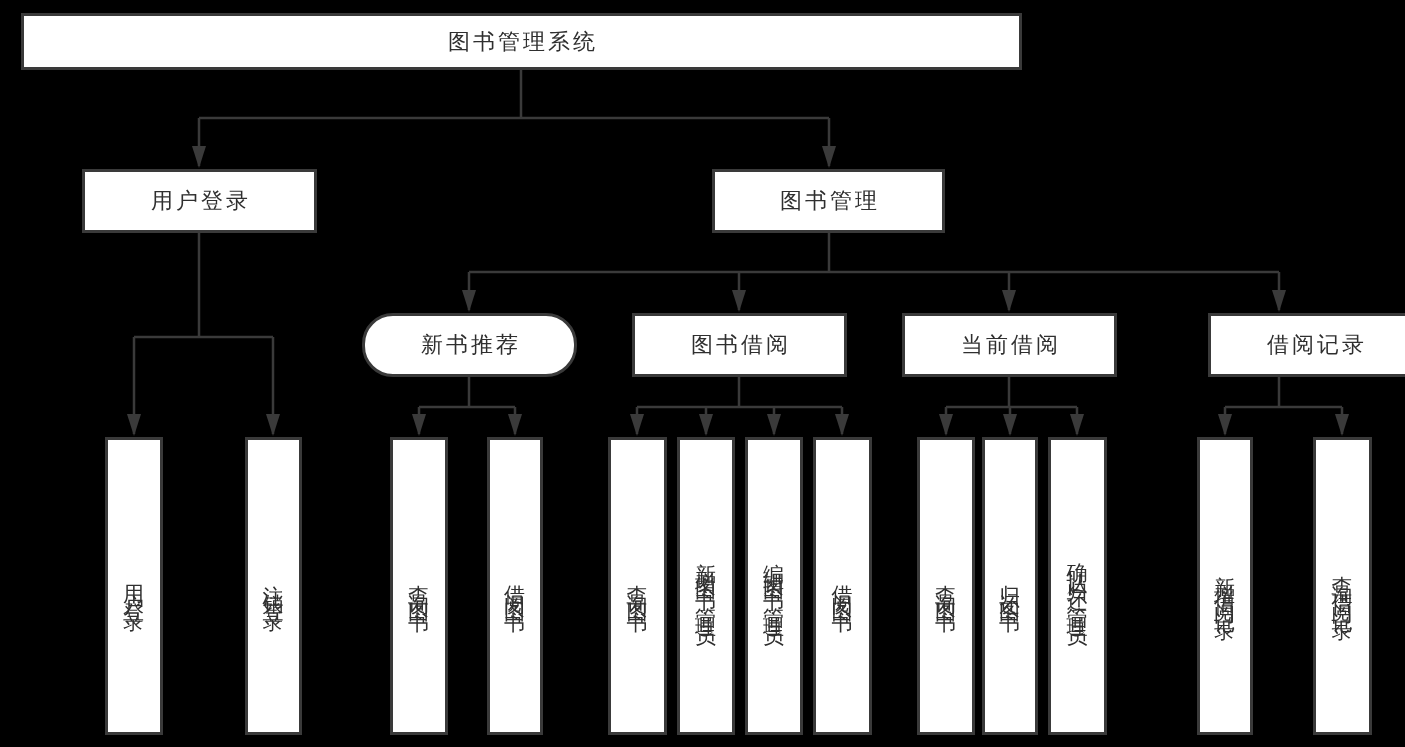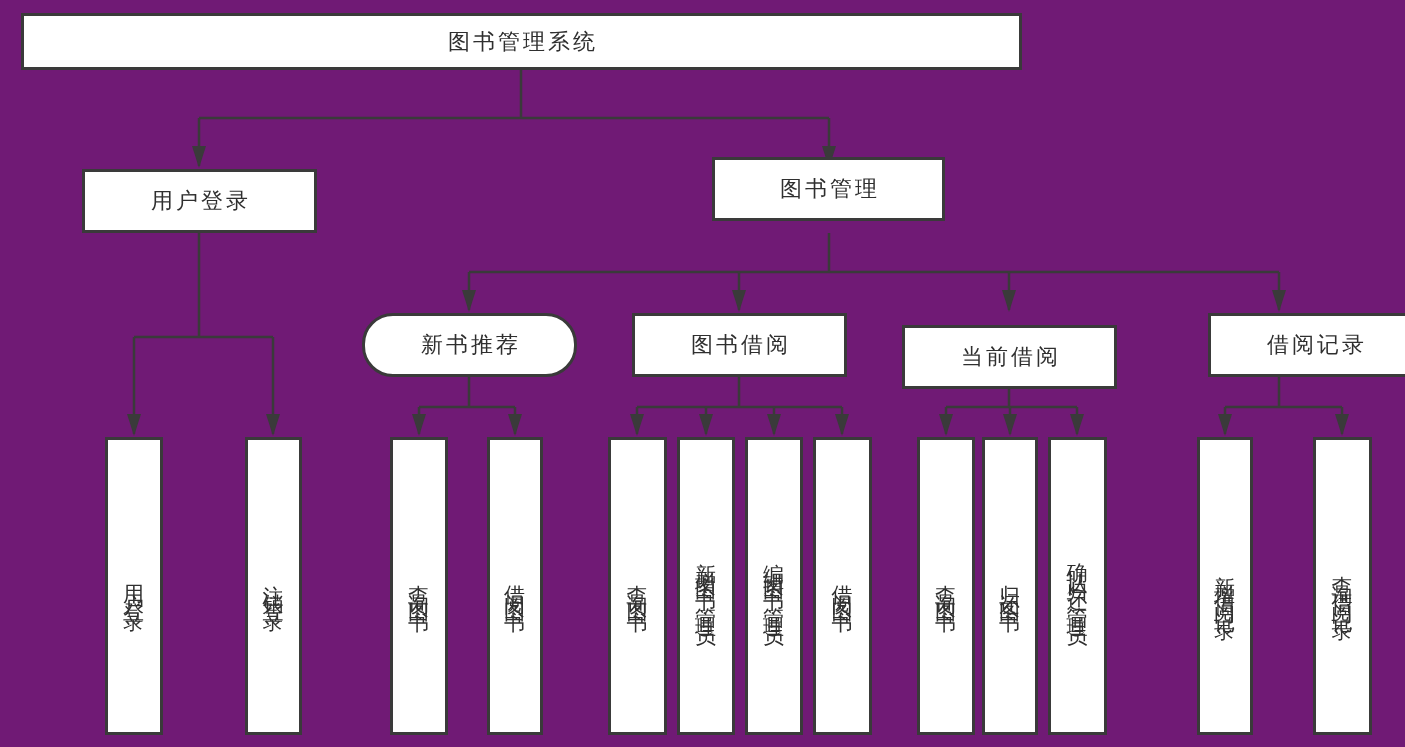--- a/index.html
+++ b/index.html
@@ -5,21 +5,21 @@
   * { margin: 0; padding: 0; box-sizing: border-box; }
   html, body { background: #ffffff; }
   body {
     font-family: "Liberation Sans", "DejaVu Sans", sans-serif;
     color: #2f2f2f;
   }
   .canvas {
     position: relative;
     width: 1405px;
     height: 747px;
-    background: #701a75;
+    background: #000000;
     overflow: hidden;
   }
   .connectors {
     position: absolute;
     left: 0; top: 0;
     width: 1405px; height: 747px;
   }
   .node {
     position: absolute;
     background: #ffffff;
@@ -93,25 +93,25 @@
         <path marker-end="url(#arw)" d="M1077 407 L1077 434"></path>
         <path marker-end="url(#arw)" d="M1225 407 L1225 434"></path>
         <path marker-end="url(#arw)" d="M1342 407 L1342 434"></path>
       </g>
     </g>
   </svg>
 
   <div class="node hnode" style="left:21px; top:13px; width:1001px; height:57px;">图书管理系统</div>
 
   <div class="node hnode" style="left:82px; top:169px; width:235px; height:64px;">用户登录</div>
-  <div class="node hnode" style="left:712px; top:157px; width:233px; height:64px;">图书管理</div>
+  <div class="node hnode" style="left:712px; top:169px; width:233px; height:64px;">图书管理</div>
 
   <div class="node hnode" style="left:362px; top:313px; width:215px; height:64px;border-radius:31px;">新书推荐</div>
   <div class="node hnode" style="left:632px; top:313px; width:215px; height:64px;font-family:Liberation Mono, monospace;">图书借阅</div>
-  <div class="node hnode" style="left:902px; top:313px; width:215px; height:64px;margin-top:12px;">当前借阅</div>
+  <div class="node hnode" style="left:902px; top:313px; width:215px; height:64px;">当前借阅</div>
   <div class="node hnode" style="left:1172px; top:313px; width:215px; height:64px;margin-left:36px;">借阅记录</div>
 
   <div class="node vnode" style="left:105px; top:437px; width:58px; height:298px;">用户登录</div>
   <div class="node vnode" style="left:245px; top:437px; width:57px; height:298px;">注销登录</div>
 
   <div class="node vnode" style="left:390px; top:437px; width:58px; height:298px;">查询图书</div>
   <div class="node vnode" style="left:487px; top:437px; width:56px; height:298px;">借阅图书</div>
 
   <div class="node vnode" style="left:608px; top:437px; width:59px; height:298px;">查询图书</div>
   <div class="node vnode" style="left:677px; top:437px; width:58px; height:298px;">新增图书（管理员）</div>

